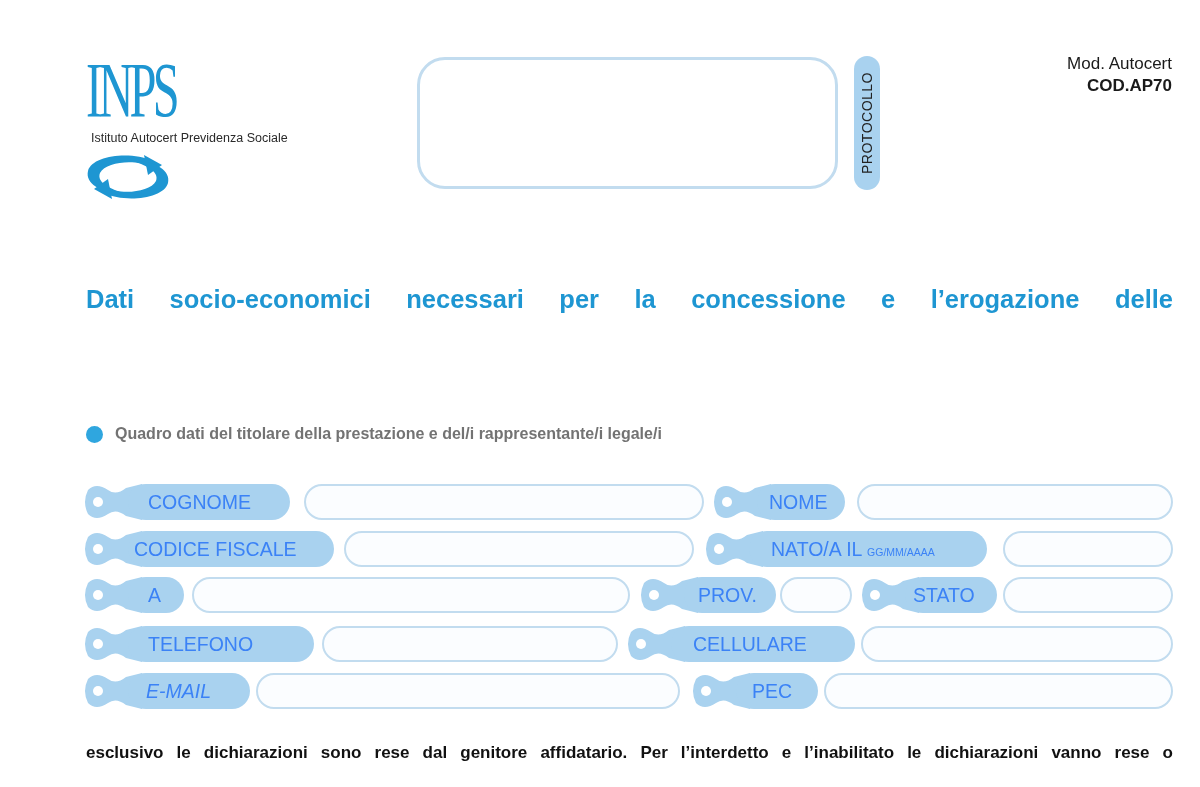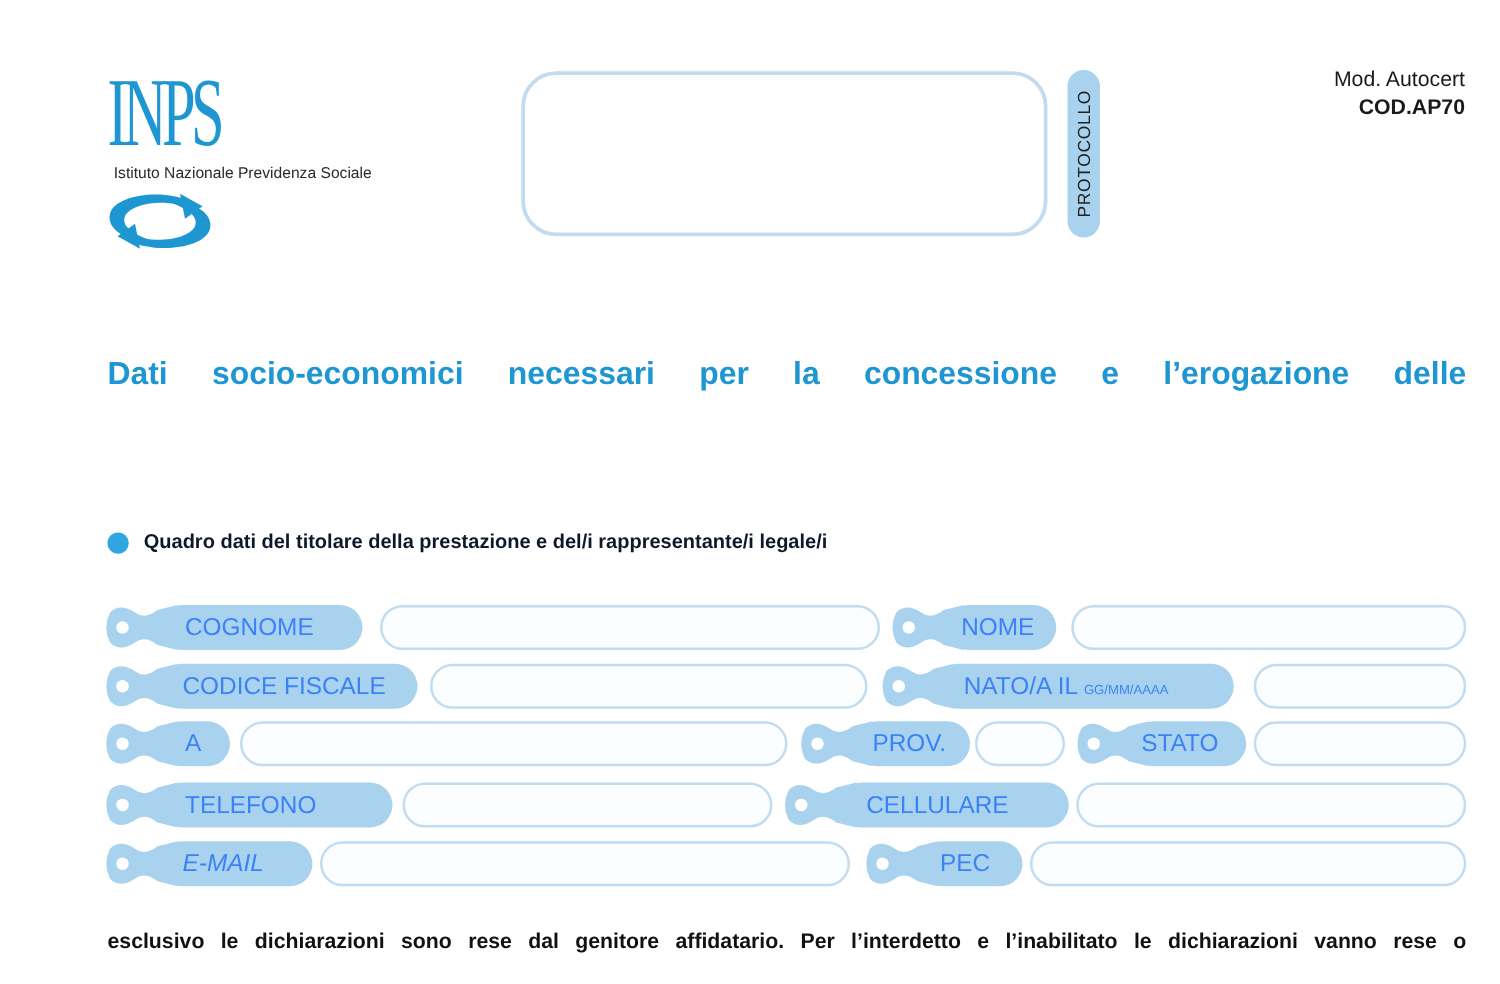--- a/index.html
+++ b/index.html
@@ -18,42 +18,42 @@
 
     
     .mod { position: absolute; right: 28px; top: 53px; text-align: right; font-size: 17px; line-height: 22px; }
     .mod .cod { font-weight: bold; font-size: 17px; }
 
     
     .title { position: absolute; left: 86px; top: 283px; width: 1087px; font-size: 25.5px; font-weight: bold; color: #1e96d2; line-height: 33px; text-align: justify; text-align-last: left; }
     .title .l1 { display: block; text-align: justify; text-align-last: justify; }
 
     
-    .section { position: absolute; left: 86px; top: 425px; display: flex; align-items: center; font-size: 16px; font-weight: bold; color: #0f172a; }
+    .section { position: absolute; left: 86px; top: 425px; display: flex; align-items: center; font-size: 16px; font-weight: bold; color: #737373; }
     .bullet { width: 17px; height: 17px; background: #2fa6df; border-radius: 50%; margin-right: 12px; }
 
     
     .field { position: absolute; height: 40px; }
     .tag { position: absolute; top: 0; height: 40px; }
     .tag svg { position: absolute; left: 0; top: 0; }
     .tag-pill { position: absolute; top: 2px; height: 36px; background: #a9d2ef; border-radius: 18px; }
     .tag-text { position: absolute; top: 0; height: 40px; line-height: 40px; font-size: 19.5px; color: #3b82f6; white-space: nowrap; }
     .tag-text small { font-size: 10.5px; }
     .input { position: absolute; top: 2px; height: 36px; border: 2px solid #c2dcef; border-radius: 18px; box-sizing: border-box; background: #fbfdff; }
 
     
     .para { position: absolute; left: 86px; top: 740px; width: 1087px; font-size: 17px; line-height: 26px; font-weight: bold; color: #111; text-align: justify; }
     .para .l { display: block; text-align: justify; text-align-last: justify; white-space: nowrap; overflow: hidden; }
   </style>
 </head>
 <body>
 
 <div class="logo">
   <div class="logo-mark">INPS</div>
-  <div class="logo-sub">Istituto Nazionale Previdenza Sociale</div>
+  <div class="logo-sub">Istituto Autocert Previdenza Sociale</div>
   <svg class="logo-swirl" viewBox="0 0 92 52">
     <path d="M70 10 C 50 0, 10 4, 6 20 C 3 32, 18 42, 40 42 C 30 38, 14 32, 18 22 C 24 10, 56 8, 68 16 Z" fill="#1e96d2"></path>
     <polygon points="62,4 80,14 66,24" fill="#1e96d2"></polygon>
     <path d="M22 42 C 42 52, 82 48, 86 32 C 89 20, 74 10, 52 10 C 62 14, 78 20, 74 30 C 68 42, 36 44, 24 36 Z" fill="#1e96d2"></path>
     <polygon points="30,48 12,38 26,28" fill="#1e96d2"></polygon>
   </svg>
 </div>
 
 <div class="proto-box"></div>
 <div class="proto-tab">
@@ -97,21 +97,21 @@
   <div class="input" style="left:146px; width:316px;"></div>
 </div>
 
 <div class="field" style="left:82px; top:529px; width:612px;">
   <div class="tag">
     <svg width="60" height="40">
         <path d="M6 8 Q14 0 26 8 Q34 14 44 6 L60 2 L60 38 L44 34 Q34 26 26 32 Q14 40 6 32 Q0 20 6 8Z" fill="#a9d2ef"></path>
         <circle cx="16" cy="20" r="5" fill="#fff"></circle>
       </svg>
     <div class="tag-pill" style="left:46px; width:206px;"></div>
-    <div class="tag-text" style="left:64px;">CODICE FISCALE</div>
+    <div class="tag-text" style="left:52px;">CODICE FISCALE</div>
   </div>
   <div class="input" style="left:262px; width:350px;"></div>
 </div>
 <div class="field" style="left:703px; top:529px; width:470px;text-align:right;">
   <div class="tag">
     <svg width="60" height="40">
         <path d="M6 8 Q14 0 26 8 Q34 14 44 6 L60 2 L60 38 L44 34 Q34 26 26 32 Q14 40 6 32 Q0 20 6 8Z" fill="#a9d2ef"></path>
         <circle cx="16" cy="20" r="5" fill="#fff"></circle>
       </svg>
     <div class="tag-pill" style="left:46px; width:238px;"></div>

